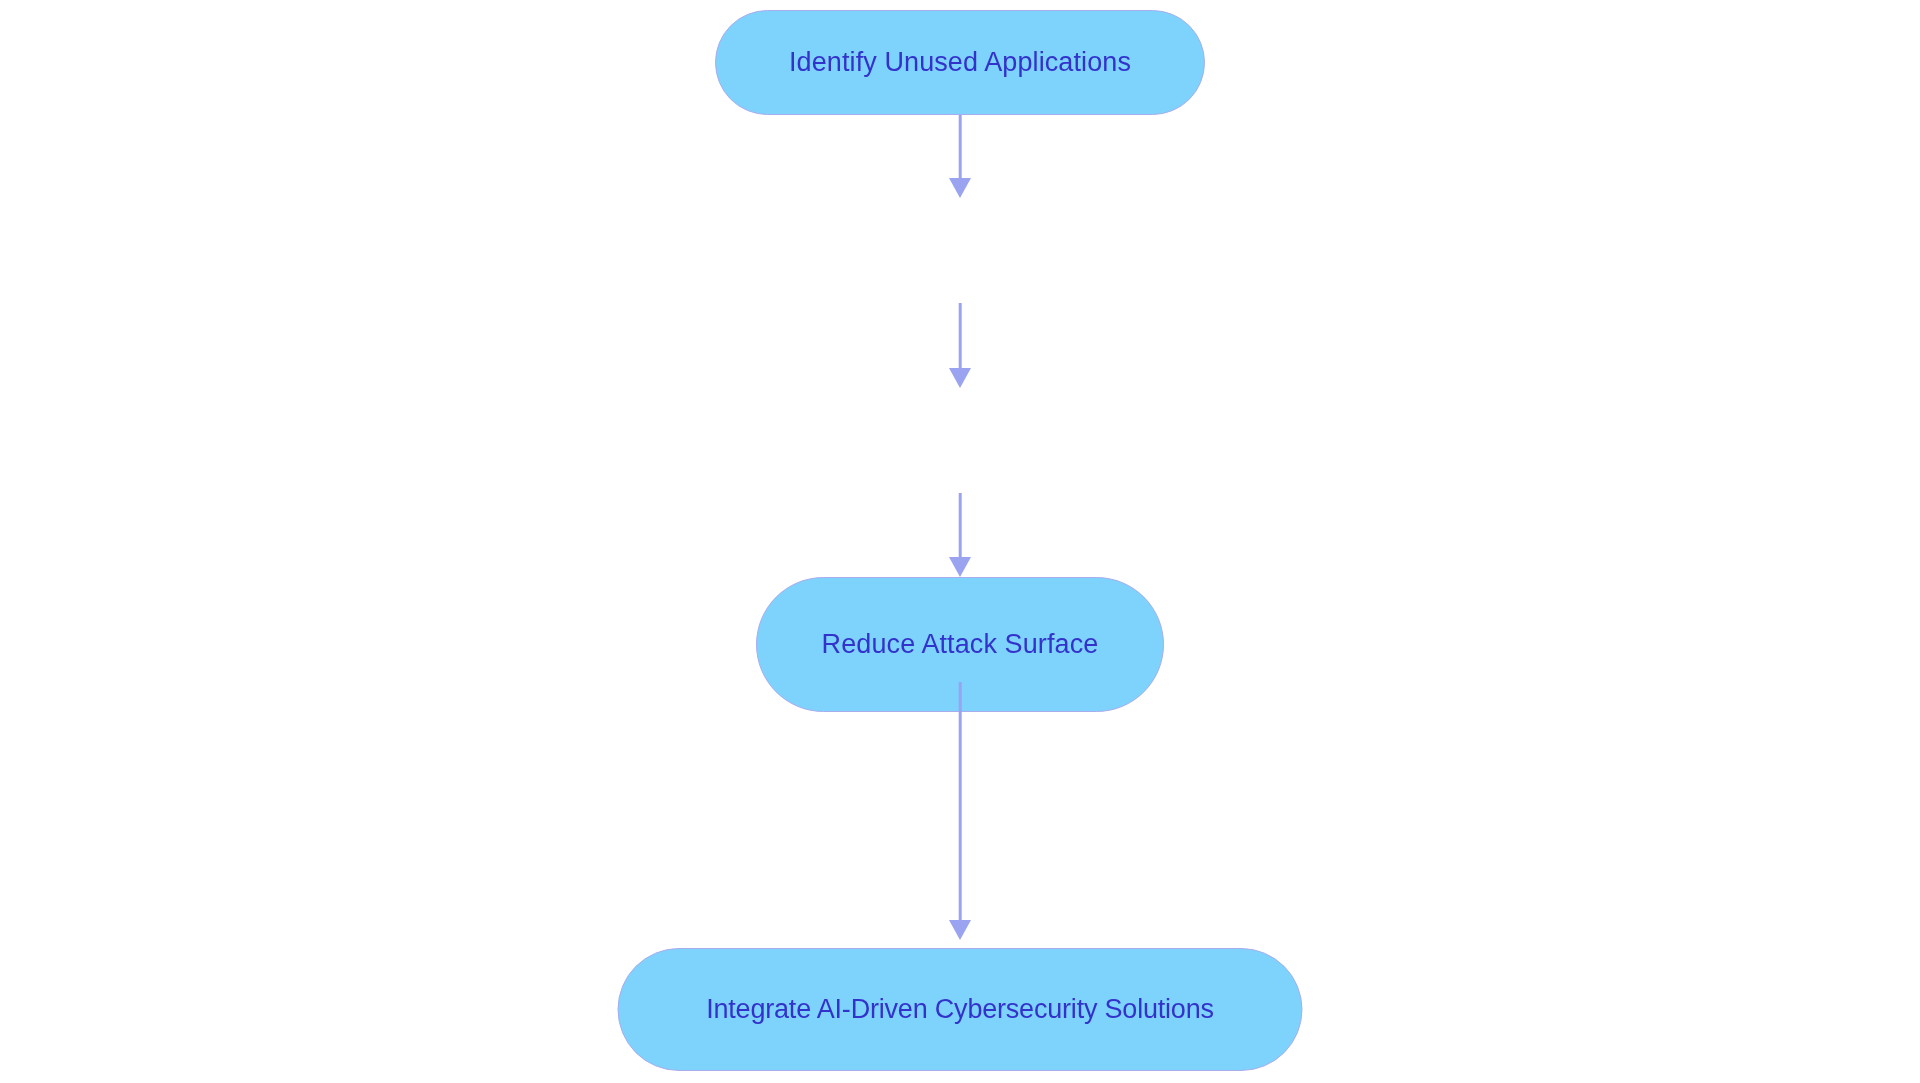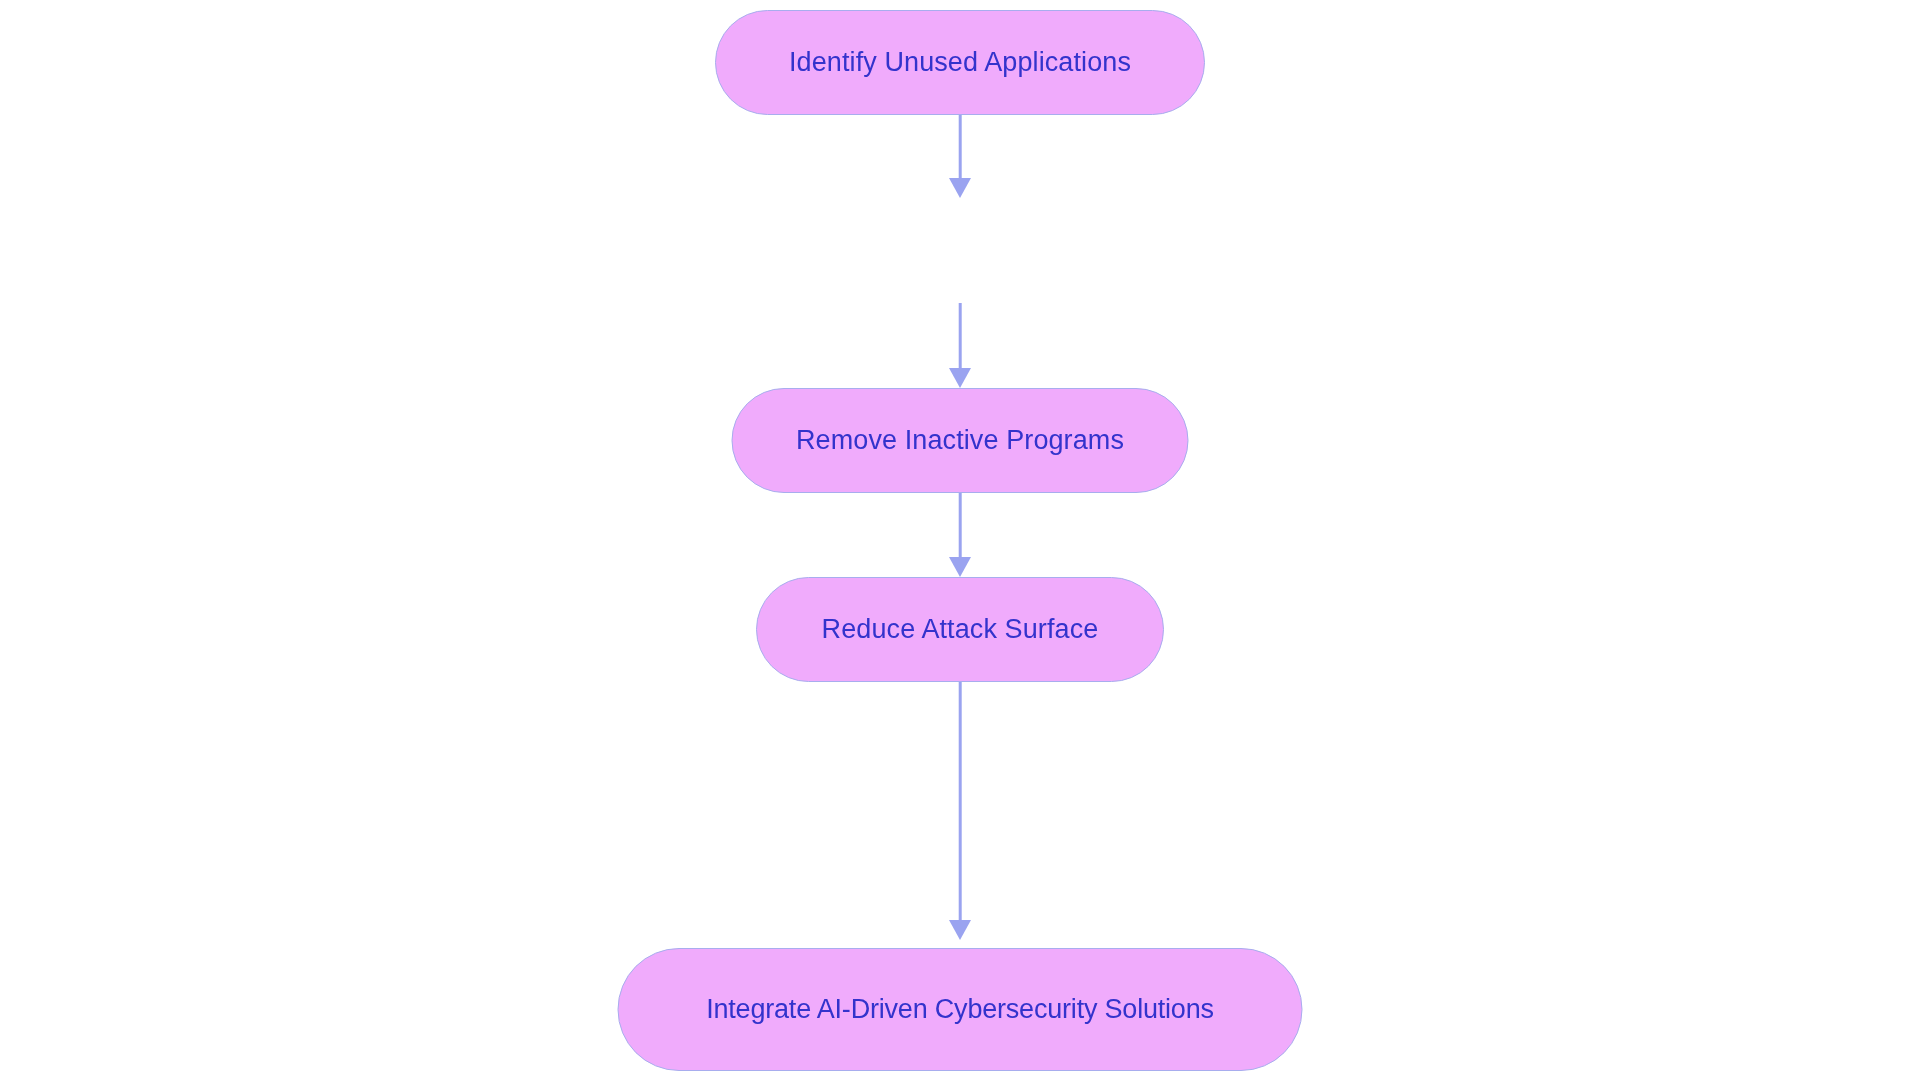--- a/index.html
+++ b/index.html
@@ -27,21 +27,21 @@
     height: 1083px;
   }
 
   
   .node {
     position: absolute;
     box-sizing: border-box;
     display: flex;
     align-items: center;
     justify-content: center;
-    background: #f0abfc;
+    background: #7dd3fc;
     border: 1.6px solid #a8adee;
     border-radius: 9999px;
     transform: translateX(-50%);
     left: 960px;
   }
 
   .node-label {
     color: #3333cc;
     font-size: 27px;
     font-weight: 400;
@@ -49,21 +49,21 @@
     line-height: 1.15;
     white-space: nowrap;
     text-align: center;
     user-select: none;
   }
 
   
   .node-1 { top: 10px;  width: 490px; height: 105px; }
   .node-2 { top: 198px; width: 534px; height: 105px; }
   .node-3 { top: 388px; width: 457px; height: 105px; }
-  .node-4 { top: 577px; width: 408px; height: 105px; }
+  .node-4 { top: 577px; width: 408px; height: 135px; }
   .node-5 { top: 948px; width: 685px; height: 123px; }
 
   
   .node-5 .node-label { letter-spacing: -0.2px; }
 
   
   .connector {
     position: absolute;
     left: 960px;
     transform: translateX(-50%);
@@ -118,23 +118,20 @@
       <div class="connector-line"></div>
       <div class="connector-head"></div>
     </div>
 
 
     <div class="connector connector-2">
       <div class="connector-line"></div>
       <div class="connector-head"></div>
     </div>
 
-    <div class="node node-3">
-      <span class="node-label">Remove Inactive Programs</span>
-    </div>
 
     <div class="connector connector-3">
       <div class="connector-line"></div>
       <div class="connector-head"></div>
     </div>
 
     <div class="node node-4">
       <span class="node-label">Reduce Attack Surface</span>
     </div>
 

